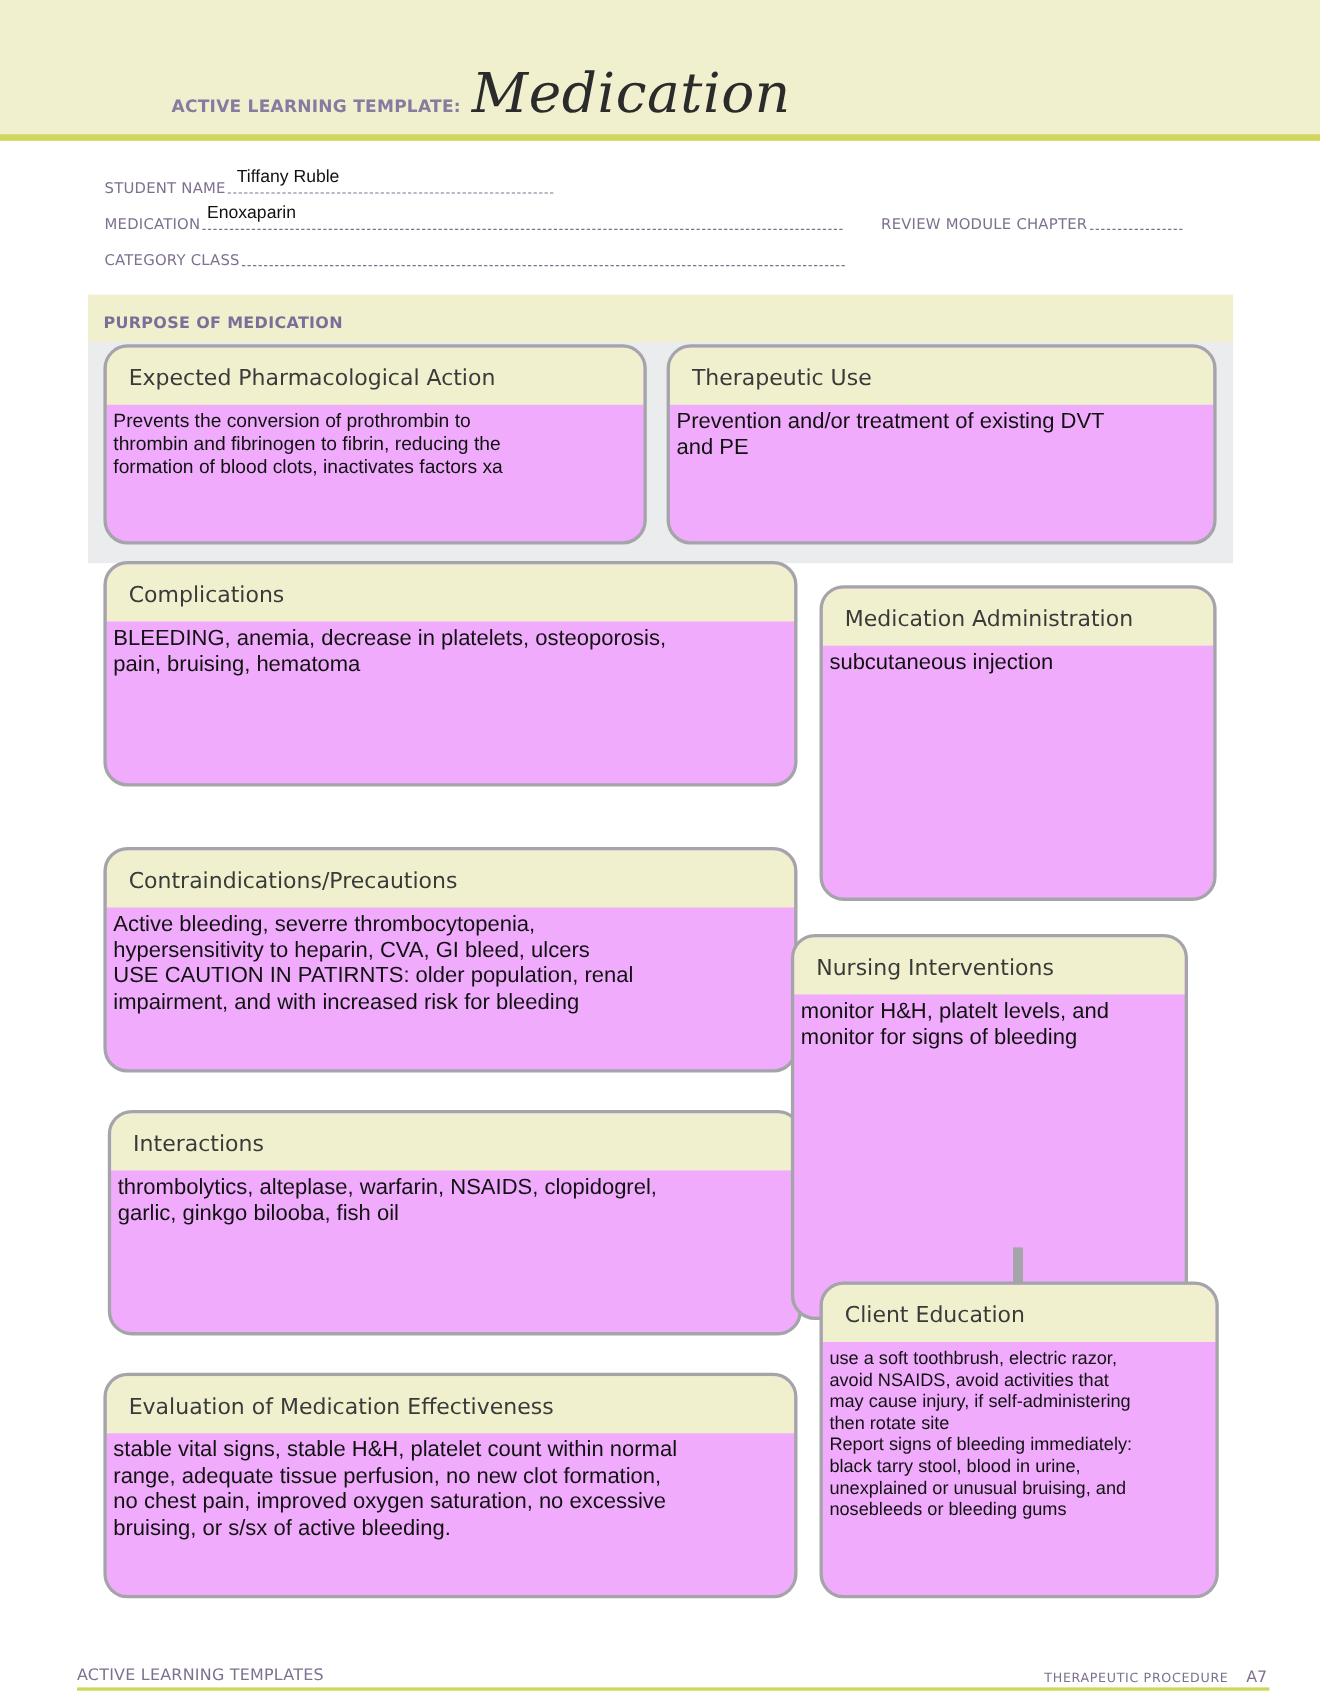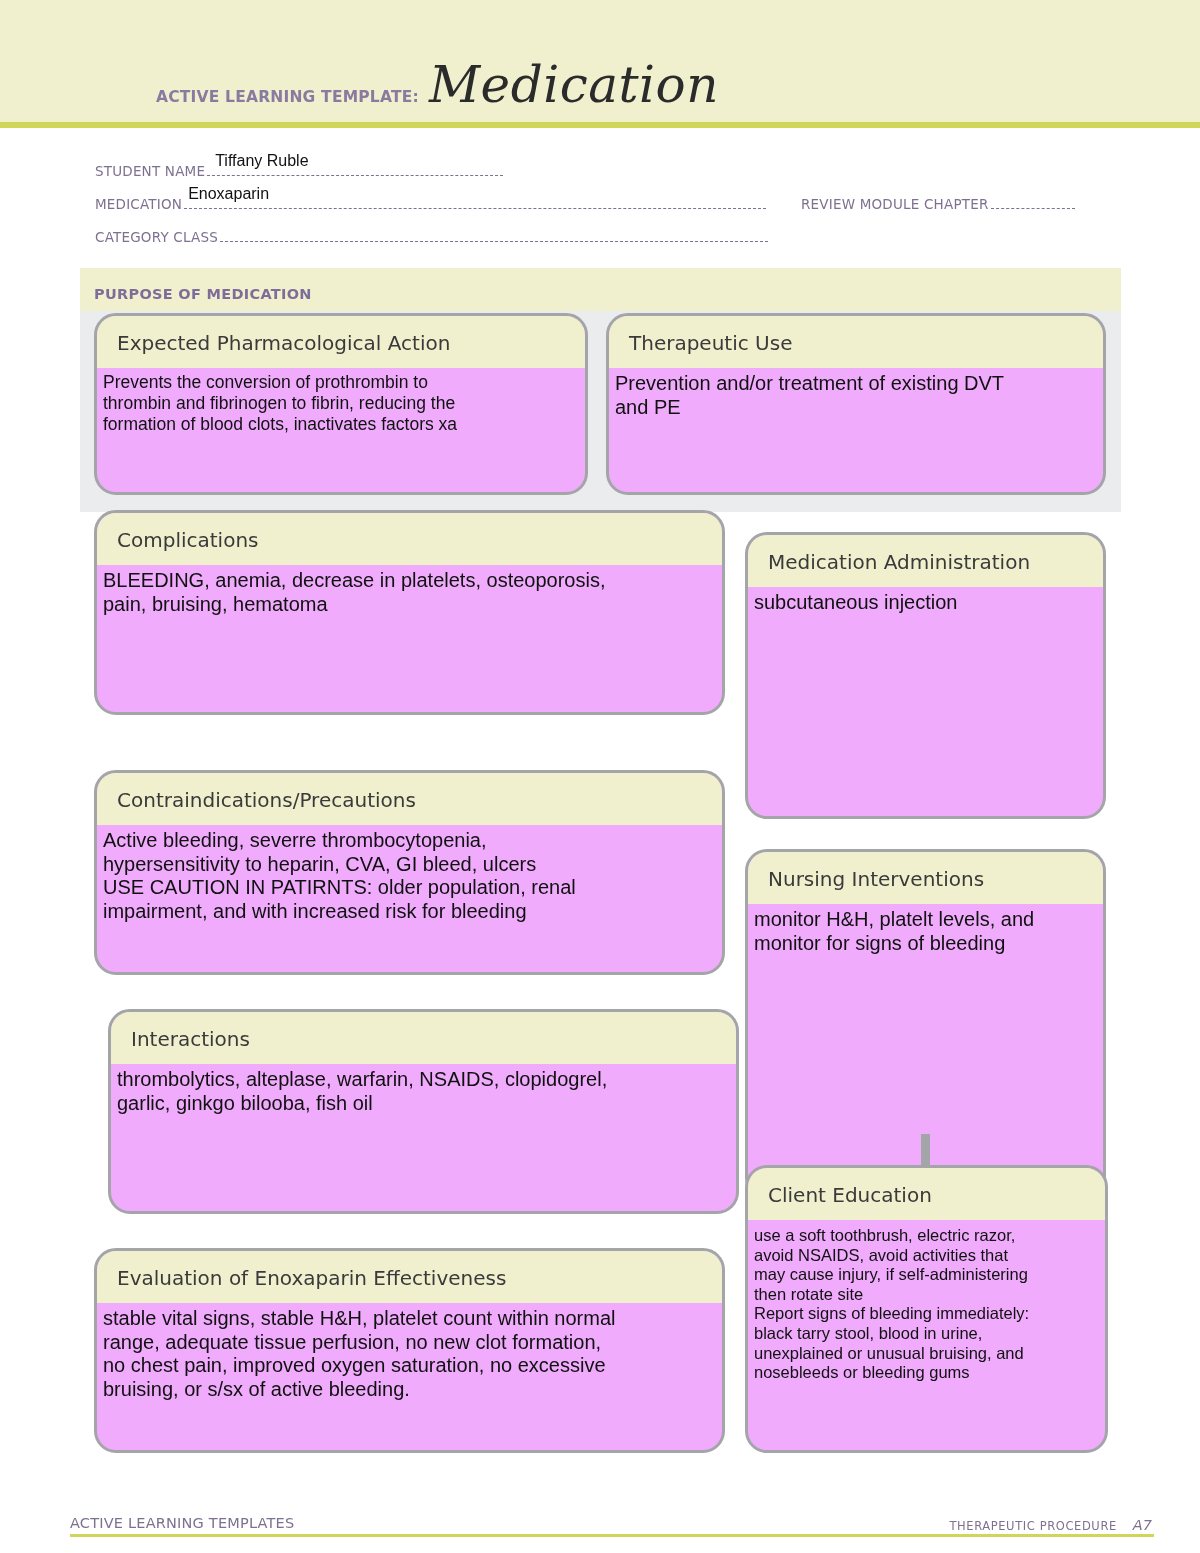--- a/index.html
+++ b/index.html
@@ -82,21 +82,21 @@
 
     .footer-left {
       position: absolute; left: 70px; top: 1515px;
       font-family: "DejaVu Sans", sans-serif; font-size: 14.5px; color: #7e7190; letter-spacing: 0.2px;
     }
     .footer-right {
       position: absolute; right: 48px; top: 1517px; display: flex; align-items: baseline; gap: 16px;
       font-family: "DejaVu Sans", sans-serif; color: #7e7190; text-align: right;
     }
     .footer-right .proc { font-size: 11.5px; letter-spacing: 0.6px; }
-    .footer-right .page { font-size: 14.5px; font-style: italic; }
+    .footer-right .page { font-size: 14.5px; }
     .footer-rule {
       position: absolute; left: 70px; top: 1534px; width: 1084px; height: 3px; background: #cfd65a;
     }
   </style>
 </head>
 <body>
 
 <div class="top-band"></div>
 <div class="top-rule"></div>
 <div class="header-title">
@@ -165,46 +165,46 @@
 <div class="card" style="left:94px; top:770px; width:631px; height:205px;">
   <div class="card-header">
     <span class="card-title">Contraindications/Precautions</span>
   </div>
   <div class="card-body">Active bleeding, severre thrombocytopenia,
 hypersensitivity to heparin, CVA, GI bleed, ulcers
 USE CAUTION IN PATIRNTS: older population, renal
 impairment, and with increased risk for bleeding</div>
 </div>
 
-<div class="card" style="left:108px; top:1009px; width:631px; height:205px;">
+<div class="card" style="left:98px; top:1009px; width:631px; height:205px;">
   <div class="card-header">
     <span class="card-title">Interactions</span>
   </div>
   <div class="card-body">thrombolytics, alteplase, warfarin, NSAIDS, clopidogrel,
 garlic, ginkgo bilooba, fish oil</div>
 </div>
 
 <div class="card" style="left:94px; top:1248px; width:631px; height:205px;">
   <div class="card-header">
-    <span class="card-title">Evaluation of Enoxaparin Effectiveness</span>
+    <span class="card-title">Evaluation of Medication Effectiveness</span>
   </div>
   <div class="card-body">stable vital signs, stable H&amp;H, platelet count within normal
 range, adequate tissue perfusion, no new clot formation,
 no chest pain, improved oxygen saturation, no excessive
 bruising, or s/sx of active bleeding.</div>
 </div>
 
 <div class="card" style="left:745px; top:532px; width:361px; height:287px;">
   <div class="card-header">
     <span class="card-title">Medication Administration</span>
   </div>
   <div class="card-body">subcutaneous injection</div>
 </div>
 
-<div class="card" style="left:745px; top:849px; width:361px; height:351px;">
+<div class="card" style="left:719px; top:849px; width:361px; height:351px;">
   <div class="card-header">
     <span class="card-title">Nursing Interventions</span>
   </div>
   <div class="card-body">monitor H&amp;H, platelt levels, and
 monitor for signs of bleeding</div>
 </div>
 
 <div class="connector"></div>
 
 <div class="card" style="left:745px; top:1165px; width:363px; height:288px;">

